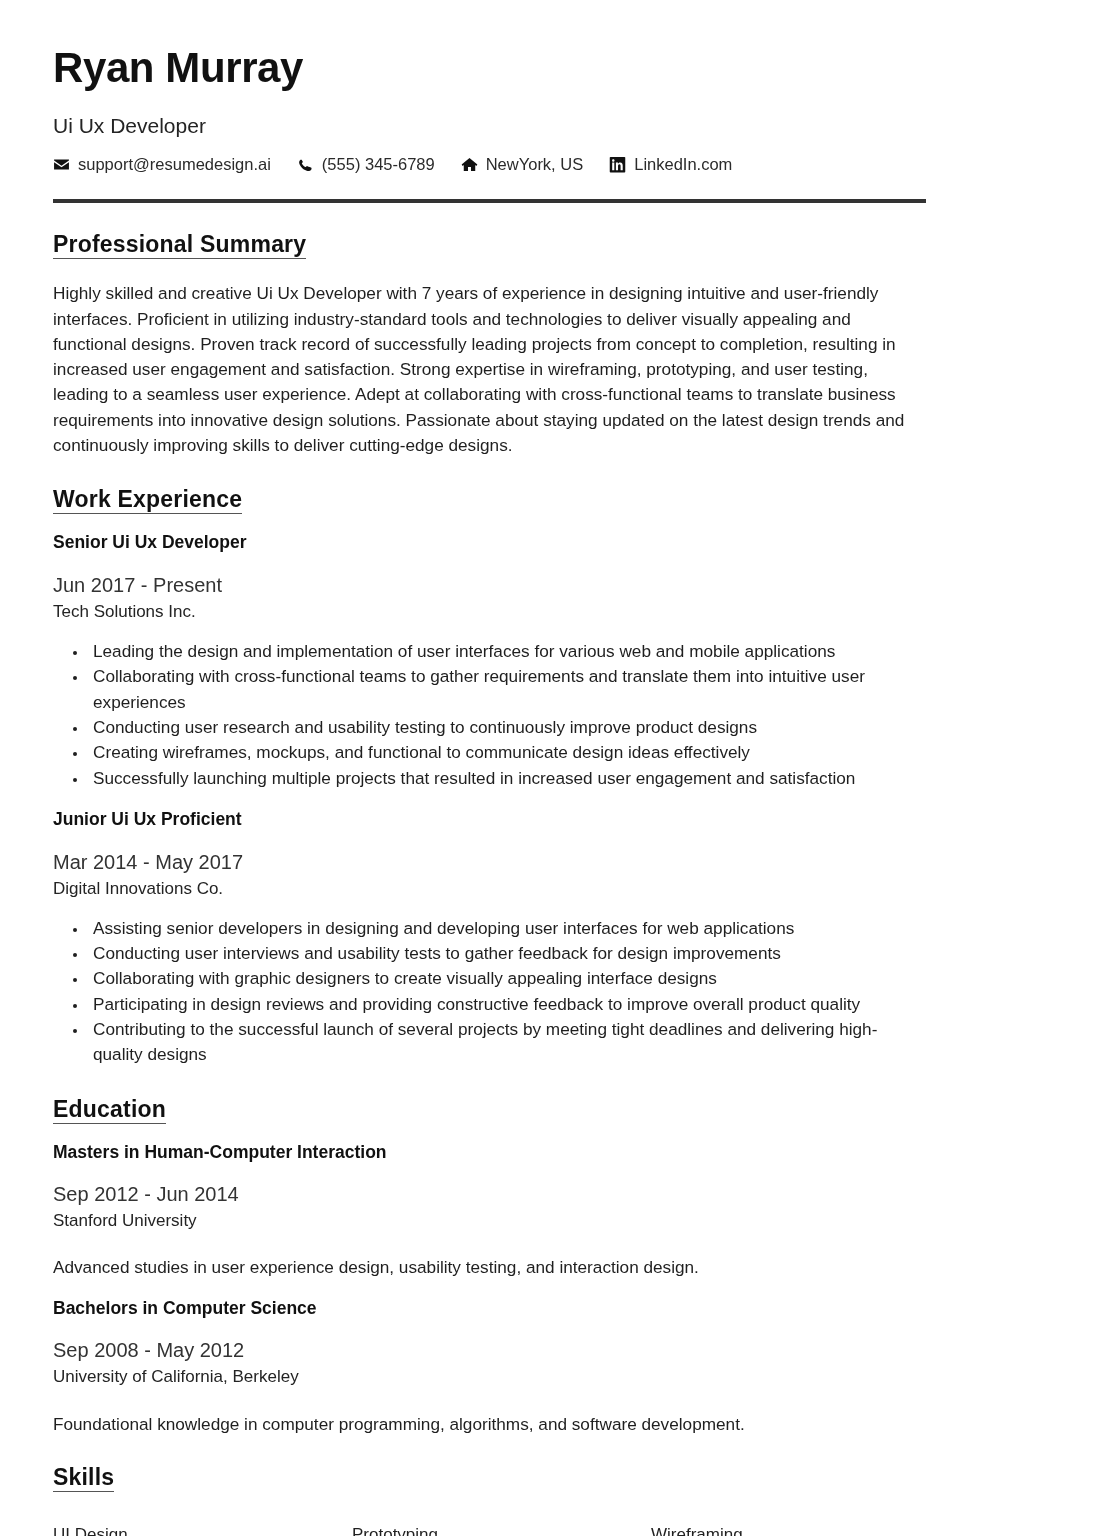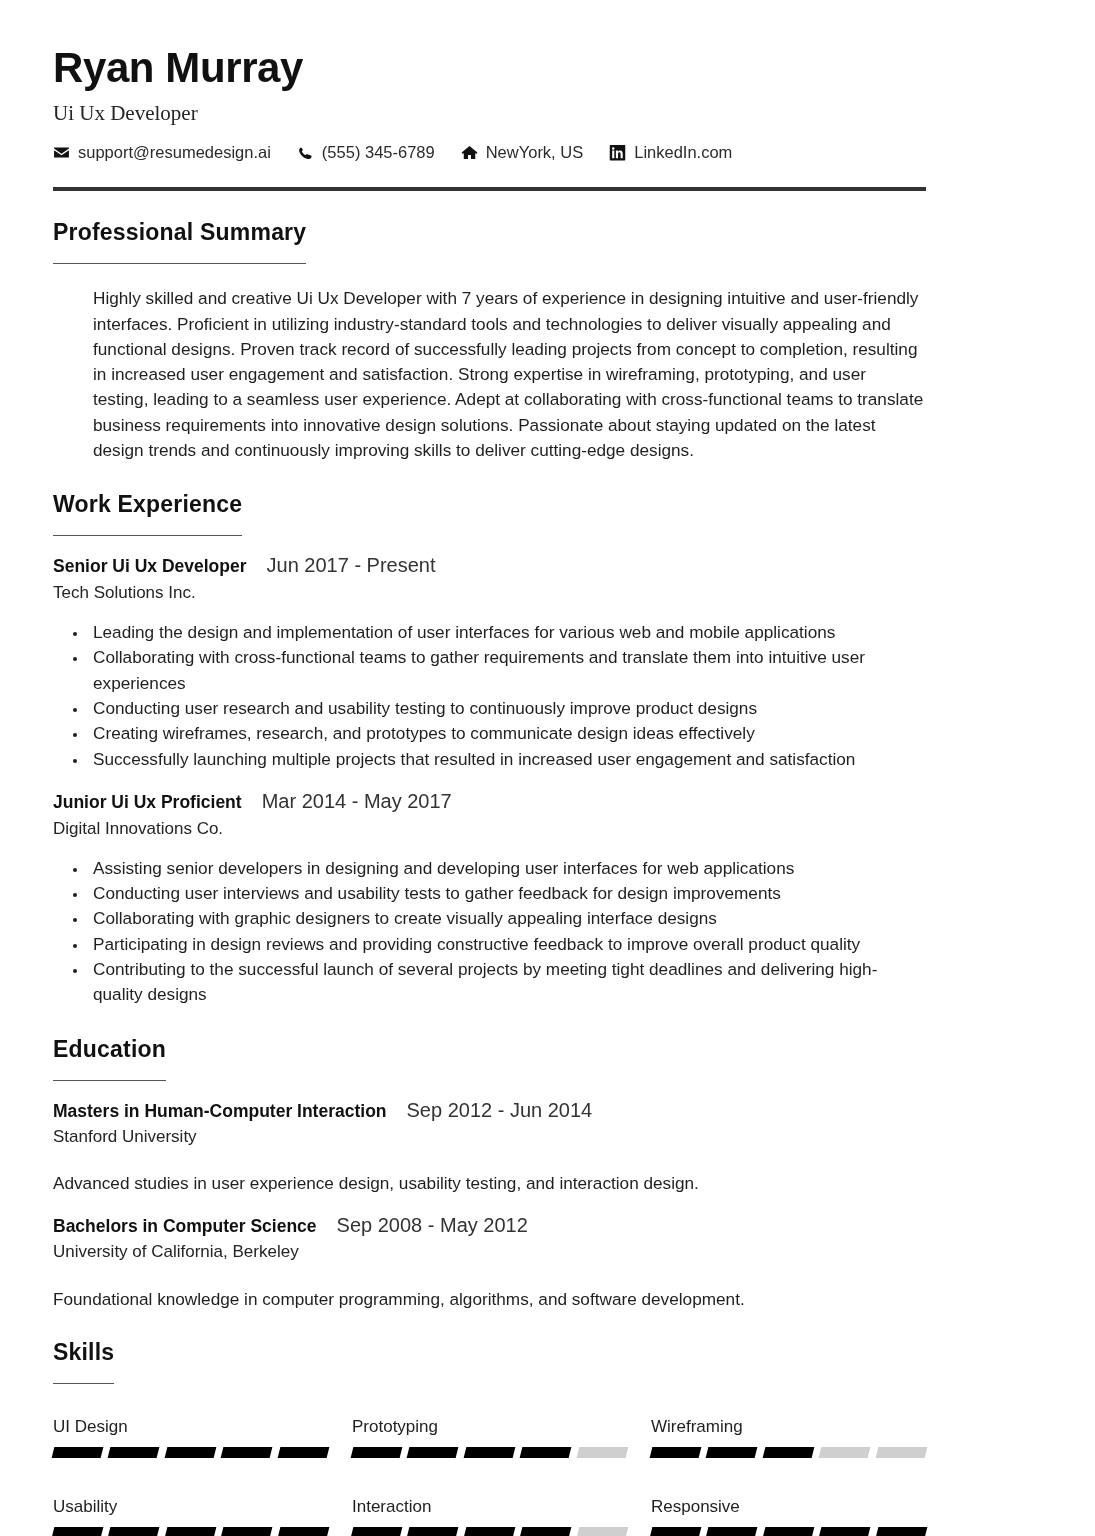--- a/index.html
+++ b/index.html
@@ -33,23 +33,22 @@
     font-weight: 700;
     letter-spacing: -0.4px;
     line-height: 1.12;
     color: #111111;
   }
 
   .job-title {
     font-size: 21px;
     font-weight: 400;
     color: #242424;
-    margin-top: 10px;
+    margin-top: 22px;
     line-height: 1.2;
-    font-family: Liberation Serif, serif;
   }
 
   .contact-row {
     display: flex;
     align-items: flex-end;
     gap: 26px;
     margin-top: 17px;
     font-size: 16.5px;
     color: #2b2b2b;
   }
@@ -80,41 +79,42 @@
 
   
   .section { margin-top: 28px; }
 
   .section-title {
     display: inline-block;
     font-size: 23px;
     font-weight: 700;
     letter-spacing: 0.2px;
     color: #111111;
-    padding-bottom: 17px;
+    padding-bottom: 0;
     border-bottom: 1.6px solid #555555;
   }
 
   .summary-text {
     margin-top: 22px;
     font-size: 17.2px;
     line-height: 1.47;
     color: #1f1f1f;
     text-align: left;
-    margin-left: 40px;
   }
 
   
   .entry { margin-top: 18px; }
   .entry:first-of-type { margin-top: 21px; }
 
   .entry-head {
     display: flex;
     align-items: baseline;
+    justify-content: space-between;
     gap: 20px;
+    flex-direction: column;
   }
 
   .entry-title {
     font-size: 17.5px;
     font-weight: 700;
     color: #111111;
     line-height: 1.25;
   }
 
   .entry-date {
@@ -251,21 +251,21 @@
     <div class="entry">
       <div class="entry-head">
         <div class="entry-title">Senior Ui Ux Developer</div>
         <div class="entry-date">Jun 2017 - Present</div>
       </div>
       <div class="entry-org">Tech Solutions Inc.</div>
       <ul class="bullets">
         <li>Leading the design and implementation of user interfaces for various web and mobile applications</li>
         <li>Collaborating with cross-functional teams to gather requirements and translate them into intuitive user experiences</li>
         <li>Conducting user research and usability testing to continuously improve product designs</li>
-        <li>Creating wireframes, research, and prototypes to communicate design ideas effectively</li>
+        <li>Creating wireframes, mockups, and functional to communicate design ideas effectively</li>
         <li>Successfully launching multiple projects that resulted in increased user engagement and satisfaction</li>
       </ul>
     </div>
 
     <div class="entry">
       <div class="entry-head">
         <div class="entry-title">Junior Ui Ux Proficient</div>
         <div class="entry-date">Mar 2014 - May 2017</div>
       </div>
       <div class="entry-org">Digital Innovations Co.</div>

